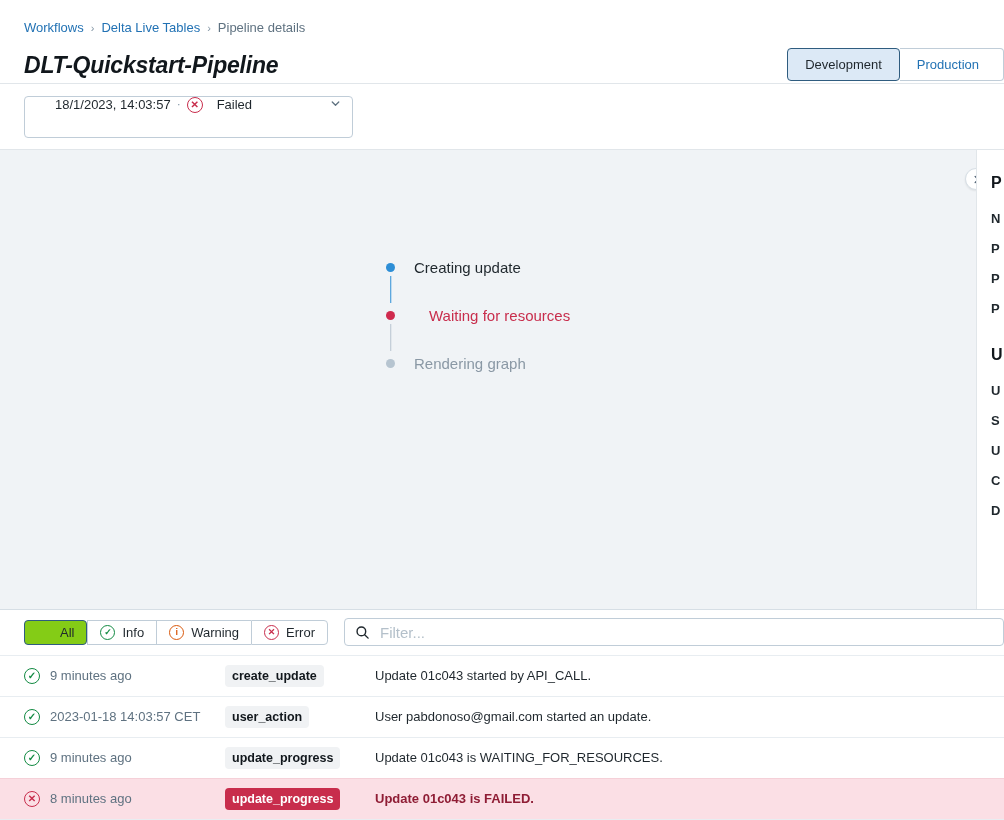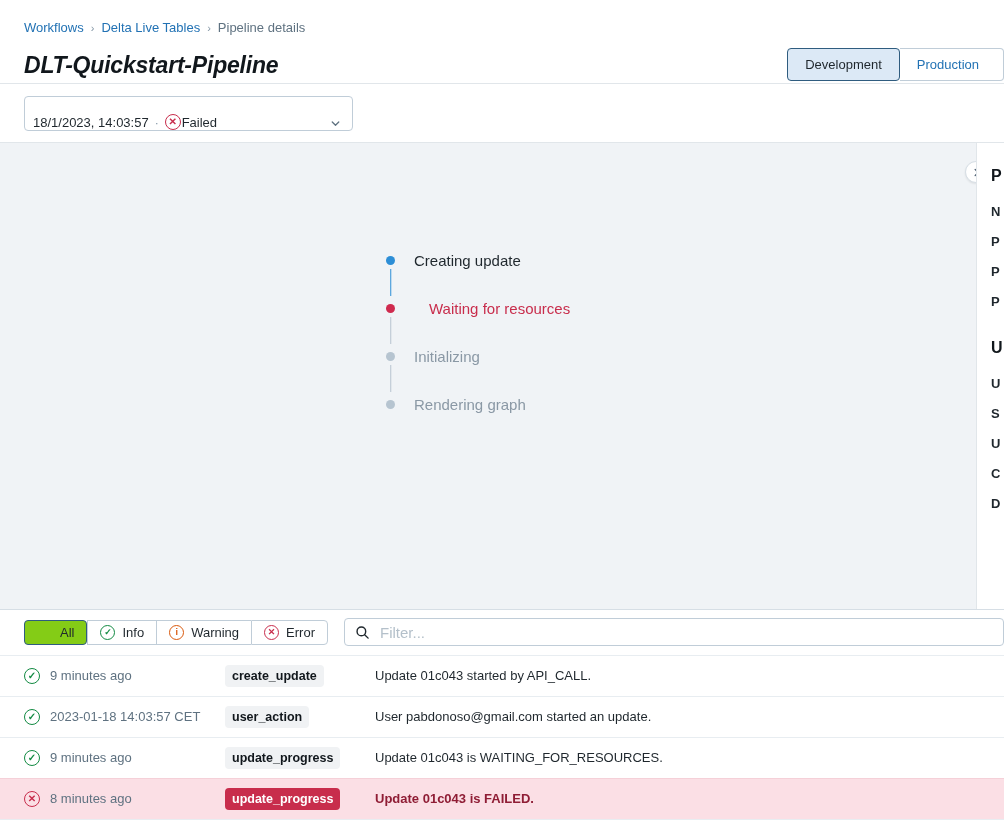--- a/index.html
+++ b/index.html
@@ -113,34 +113,34 @@
 
   
   .run-bar {
     flex: 0 0 auto;
     background: #ffffff;
     padding: 12px 24px 11px 24px;
     border-bottom: 1px solid #e1e6ea;
   }
   .run-select {
     display: flex;
-    align-items: flex-end;
+    align-items: flex-start;
     width: 329px;
-    height: 35px;
+    height: 42px;
     border: 1px solid #c0cdd8;
     border-radius: 4px;
     background: #ffffff;
-    padding: 0 10px 0 8px;
+    padding: 0 10px 0 30px;
     cursor: pointer;
     font-size: 13px;
     gap: 0;
   }
   .run-date { color: #1f272d; white-space: nowrap; }
   .run-dot-sep { color: #8396a5; margin: 0 6px; font-size: 12px; }
-  .run-status-text { color: #1f272d; margin-left: 1px; white-space: nowrap; }
+  .run-status-text { color: #1f272d; margin-left: 14px; white-space: nowrap; }
   .run-caret {
     margin-left: auto;
     color: #5f7281;
     display: flex;
     align-items: center;
   }
 
   
   .icon { display: inline-flex; align-items: center; justify-content: center; flex: 0 0 auto; }
 
@@ -449,27 +449,20 @@
         </div>
 
         <div class="step-row">
           <div class="step-marker">
             <span class="step-dot failed"></span>
             <span class="step-line"></span>
           </div>
           <div class="step-label failed">Waiting for resources</div>
         </div>
 
-        <div class="step-row">
-          <div class="step-marker">
-            <span class="step-dot"></span>
-            <span class="step-line"></span>
-          </div>
-          <div class="step-label">Initializing</div>
-        </div>
 
 
         <div class="step-row">
           <div class="step-marker">
             <span class="step-dot"></span>
           </div>
           <div class="step-label">Rendering graph</div>
         </div>
 
       </div>

